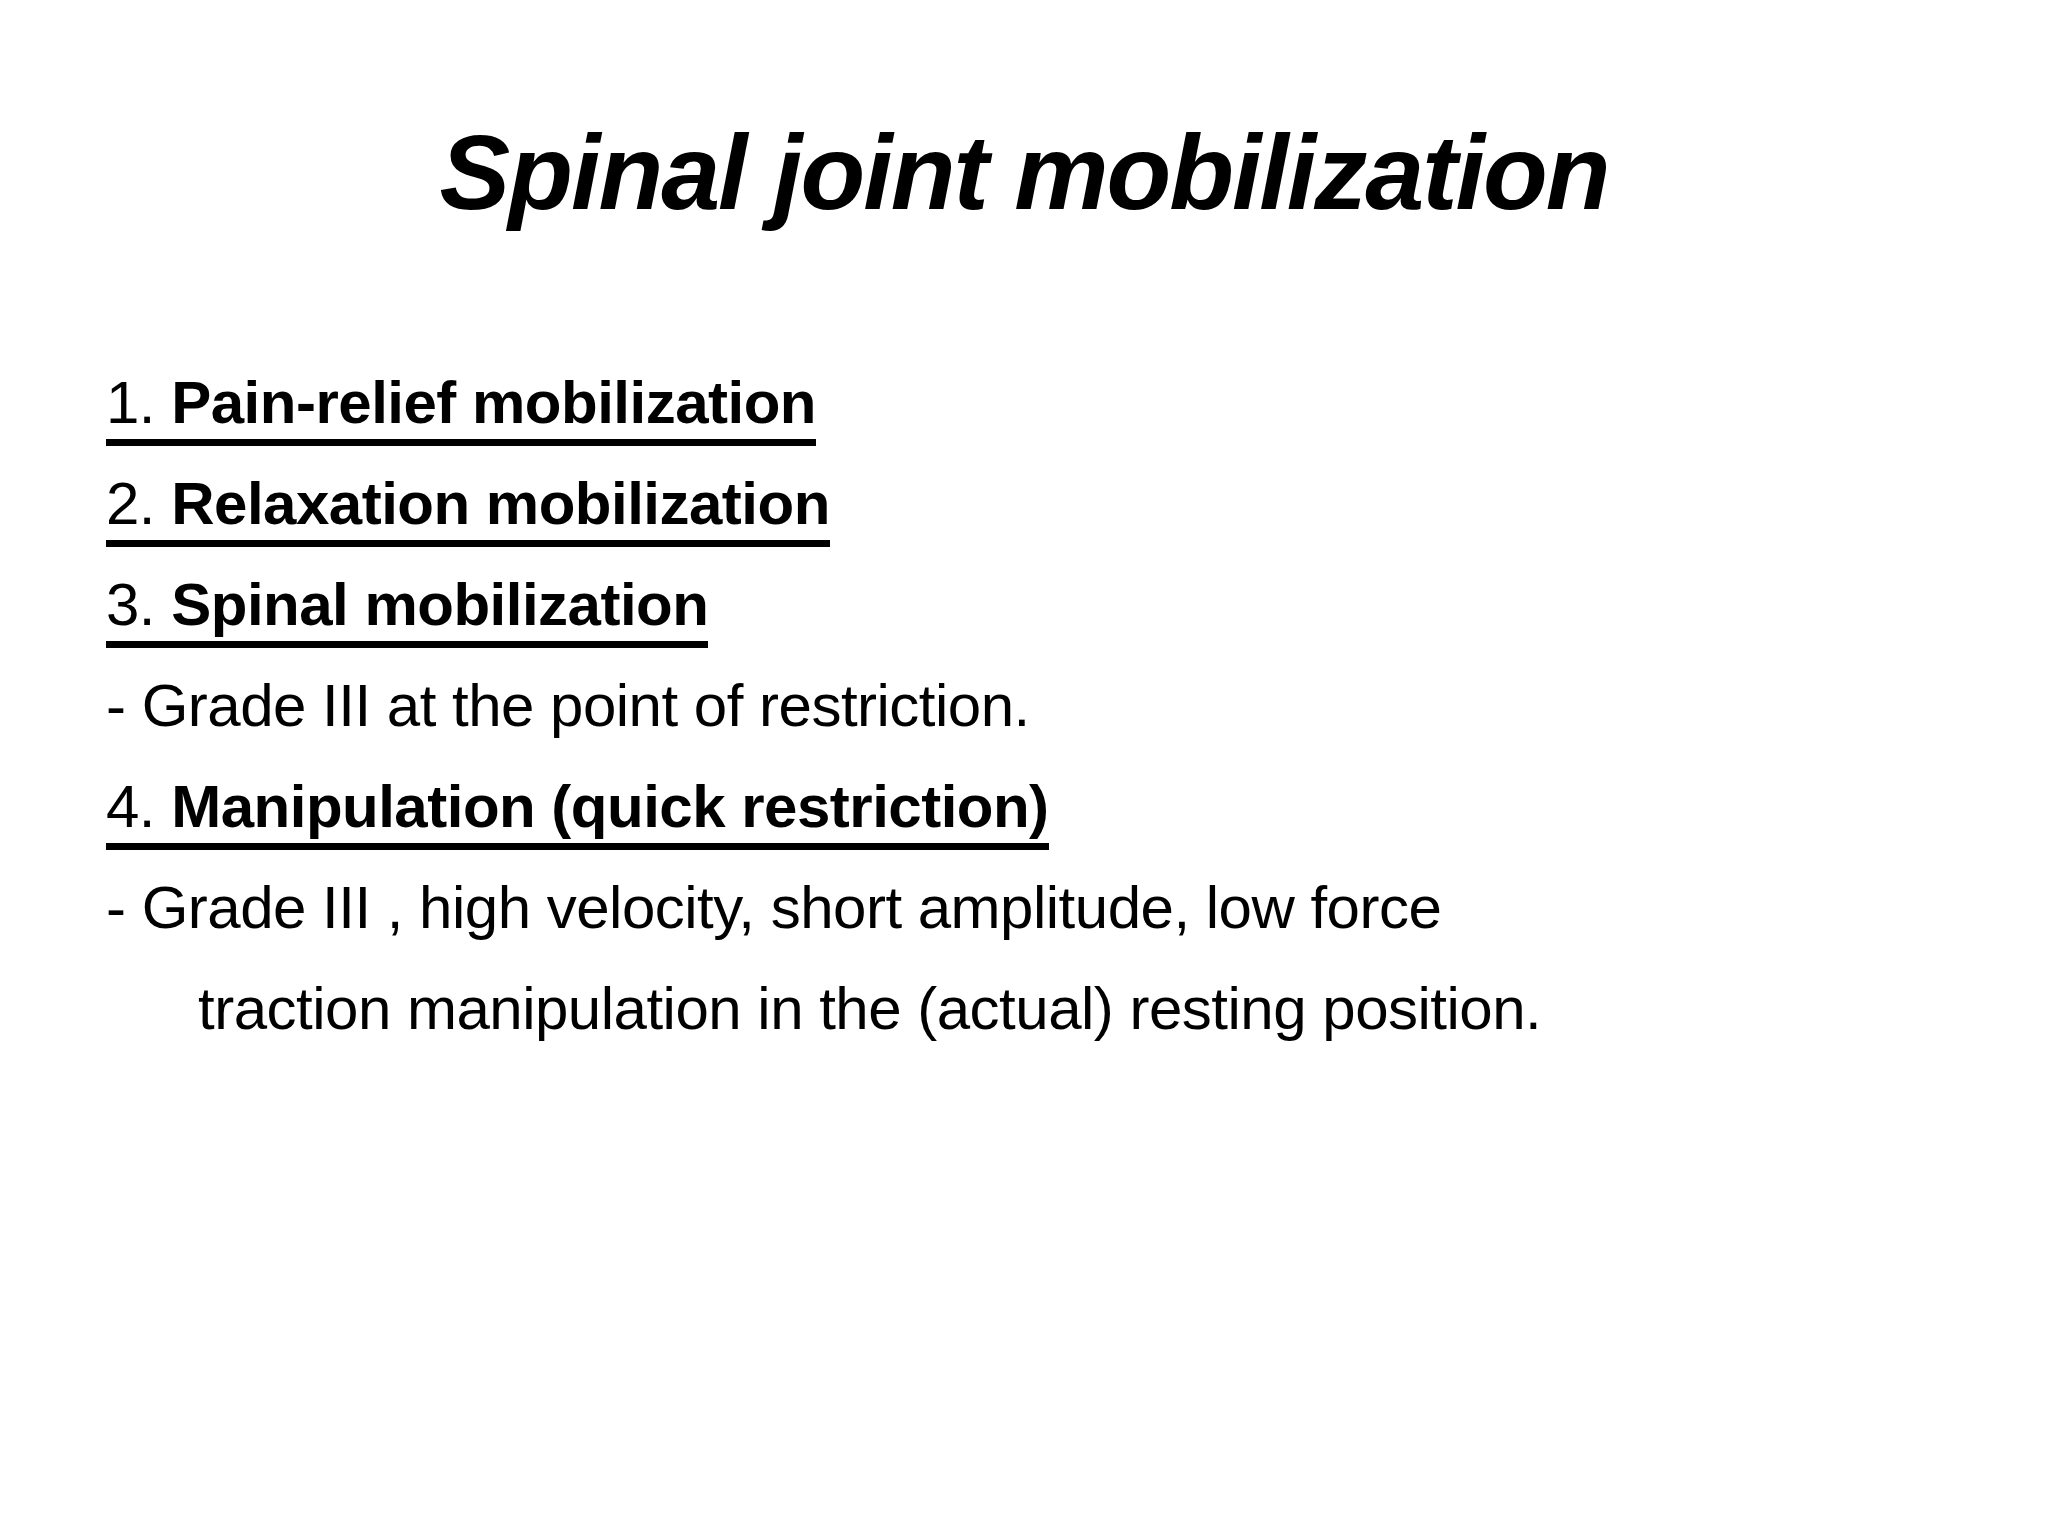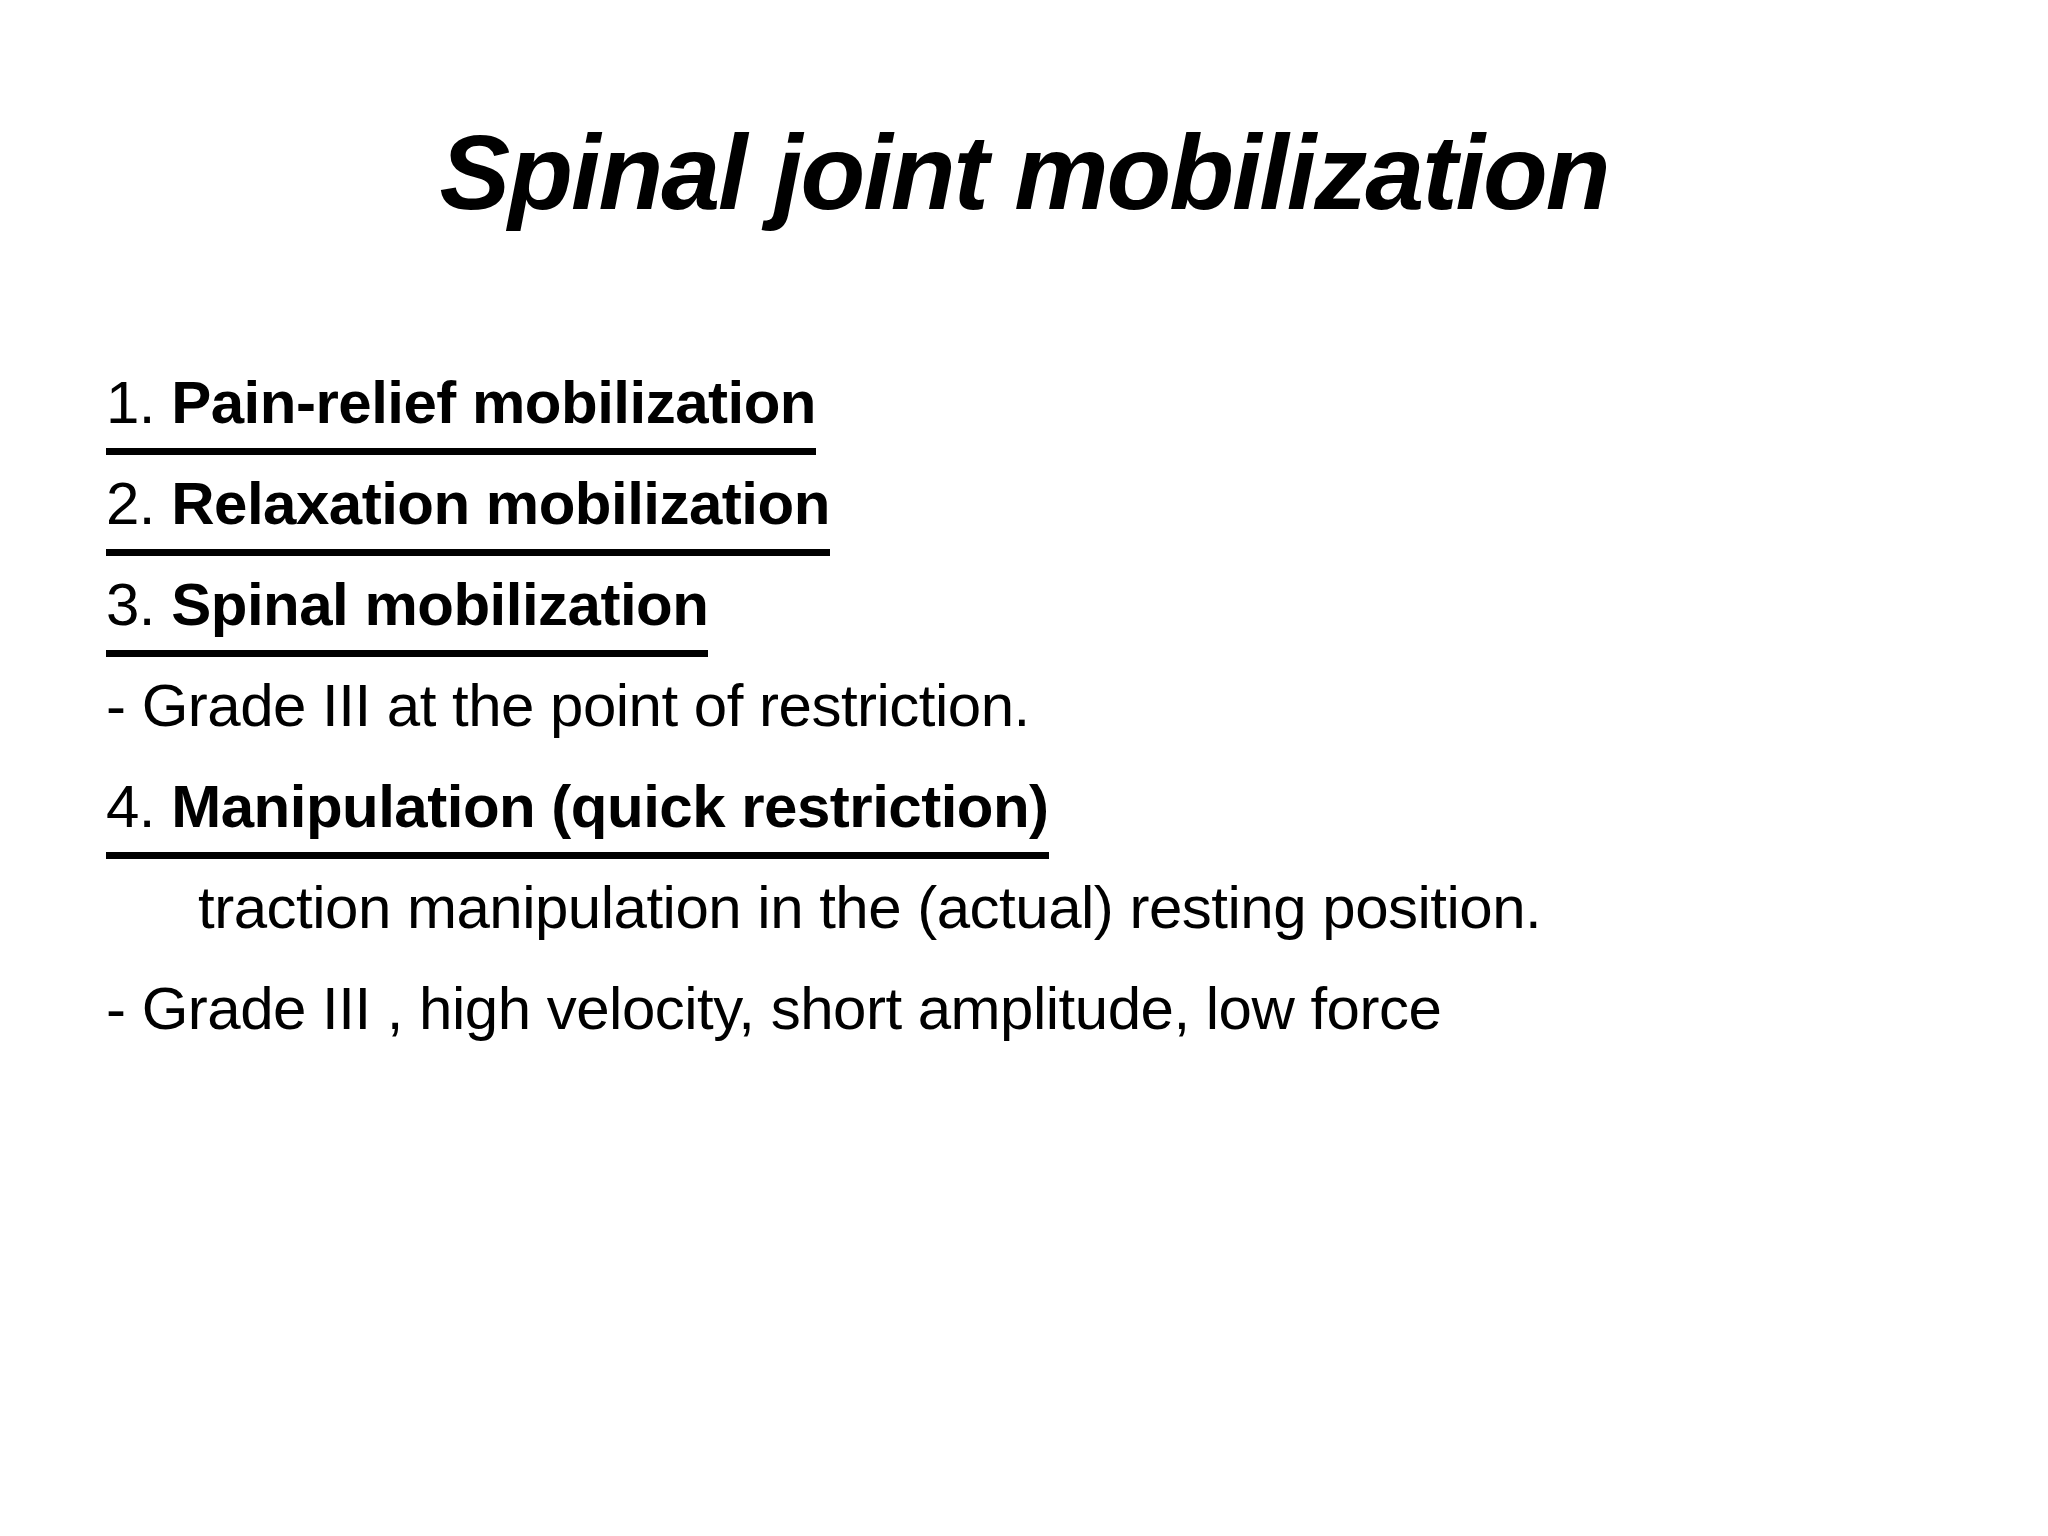--- a/index.html
+++ b/index.html
@@ -37,21 +37,21 @@
   }
   .line {
     margin: 0;
     font-size: 60px;
     line-height: 101px;
     letter-spacing: -0.5px;
     white-space: nowrap;
   }
   .underlined {
     border-bottom: 7px solid #000000;
-    padding-bottom: 12px;
+    padding-bottom: 3px;
   }
   .num {
     font-weight: normal;
   }
   .hlabel {
     font-weight: bold;
   }
   .bold {
     font-weight: bold;
   }
@@ -74,18 +74,18 @@
     <p class="line heading"><span class="underlined"><span class="num">2.</span> <span class="hlabel">Relaxation mobilization</span></span></p>
 
 
     <p class="line heading"><span class="underlined"><span class="num">3.</span> <span class="hlabel">Spinal mobilization</span></span></p>
 
 
     <p class="line"><span>- Grade III at the point of restriction.</span></p>
 
     <p class="line heading"><span class="underlined"><span class="num">4.</span> <span class="hlabel">Manipulation (quick restriction)</span></span></p>
 
+    <p class="line"><span>- Grade III , high velocity, short amplitude, low force</span></p>
+
     <p class="line indent"><span>traction manipulation in the (actual) resting position.</span></p>
-
-    <p class="line"><span>- Grade III , high velocity, short amplitude, low force</span></p>
 
   </div>
 </div>
 
 </body></html>

